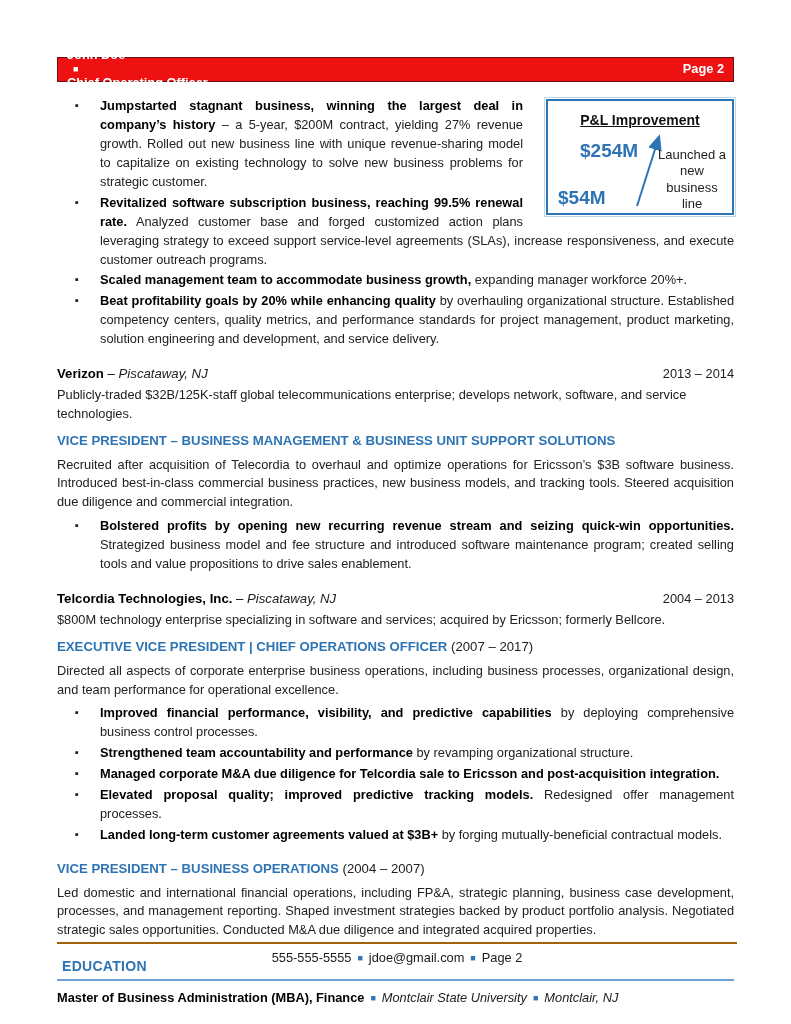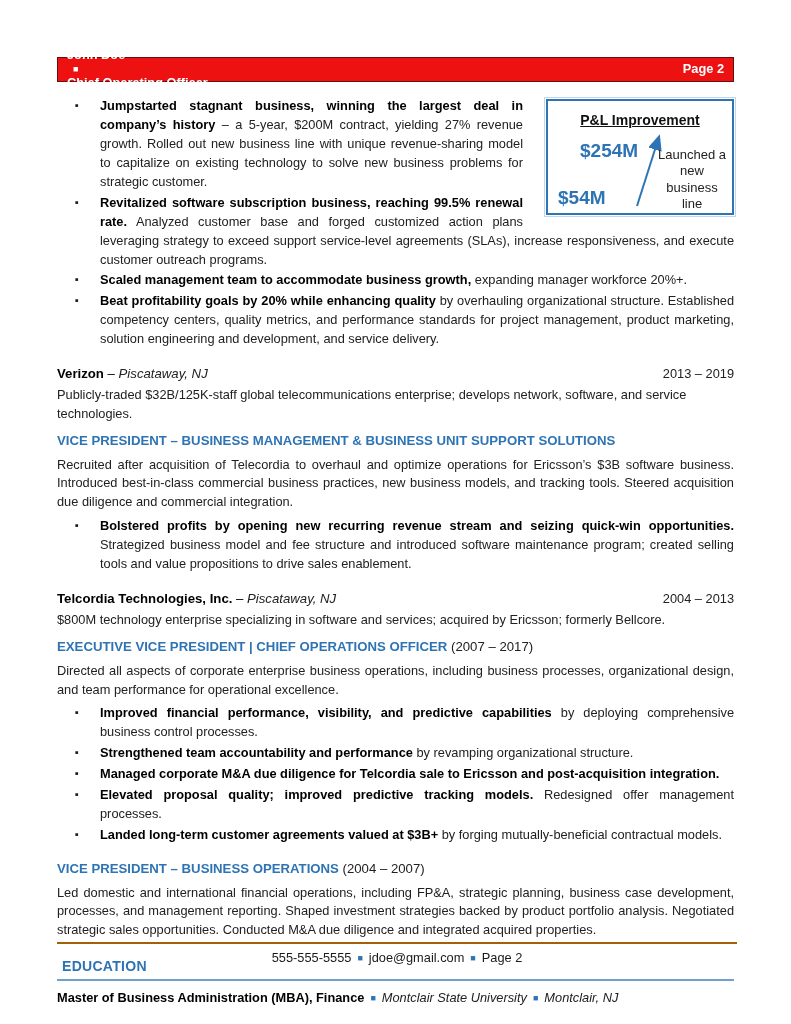--- a/index.html
+++ b/index.html
@@ -183,21 +183,21 @@
         <li><strong>Jumpstarted stagnant business, winning the largest deal in company’s history</strong><span> – a 5-year, $200M contract, yielding 27% revenue growth. Rolled out new business line with unique revenue-sharing model to capitalize on existing technology to solve new business problems for strategic customer.</span></li>
         <li><strong>Revitalized software subscription business, reaching 99.5% renewal rate.</strong><span> Analyzed customer base and forged customized action plans leveraging strategy to exceed support service-level agreements (SLAs), increase responsiveness, and execute customer outreach programs.</span></li>
         <li><strong>Scaled management team to accommodate business growth,</strong><span> expanding manager workforce 20%+.</span></li>
         <li><strong>Beat profitability goals by 20% while enhancing quality</strong><span> by overhauling organizational structure. Established competency centers, quality metrics, and performance standards for project management, product marketing, solution engineering and development, and service delivery.</span></li>
       </ul>
     </section>
 
     <section class="exp">
       <div class="company-row">
         <div><span class="co">Verizon</span><em class="loc"> – Piscataway, NJ</em></div>
-        <span class="dates">2013 – 2019</span>
+        <span class="dates">2013 – 2014</span>
       </div>
       <div class="summary">Publicly-traded $32B/125K-staff global telecommunications enterprise; develops network, software, and service technologies.</div>
       <div class="role-block">
         <div class="role-title"><span class="role-blue">VICE PRESIDENT – BUSINESS MANAGEMENT &amp; BUSINESS UNIT SUPPORT SOLUTIONS</span><span class="role-suffix"></span></div>
         <div class="role-desc">Recruited after acquisition of Telecordia to overhaul and optimize operations for Ericsson’s $3B software business. Introduced best-in-class commercial business practices, new business models, and tracking tools. Steered acquisition due diligence and commercial integration.</div>
         <ul class="bullets role-bullets">
           <li><strong>Bolstered profits by opening new recurring revenue stream and seizing quick-win opportunities.</strong><span> Strategized business model and fee structure and introduced software maintenance program; created selling tools and value propositions to drive sales enablement.</span></li>
         </ul>
       </div>
     </section>

